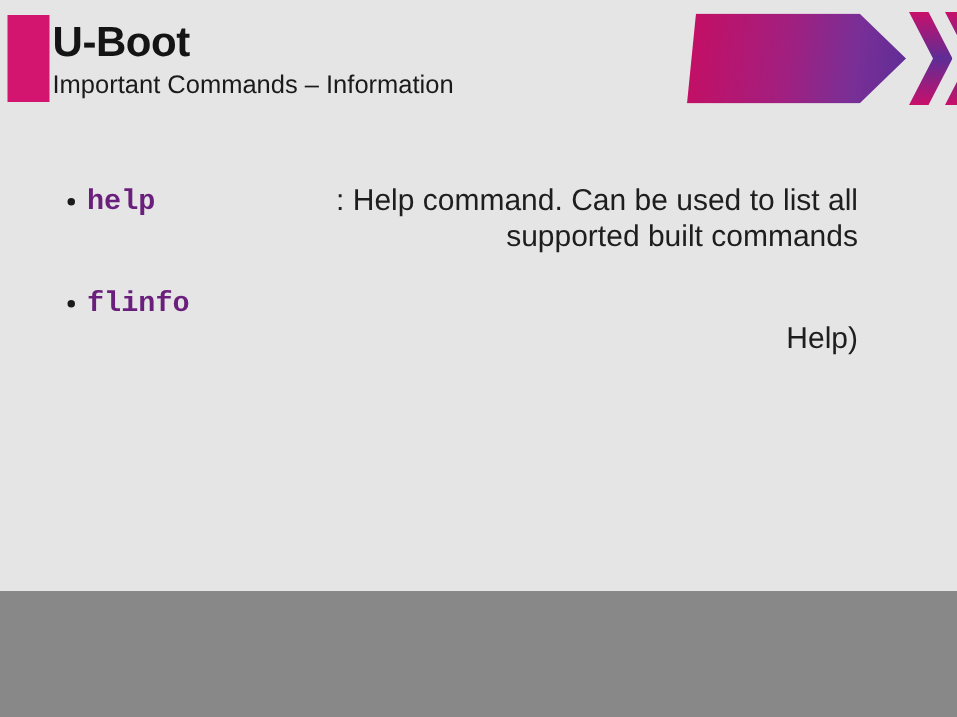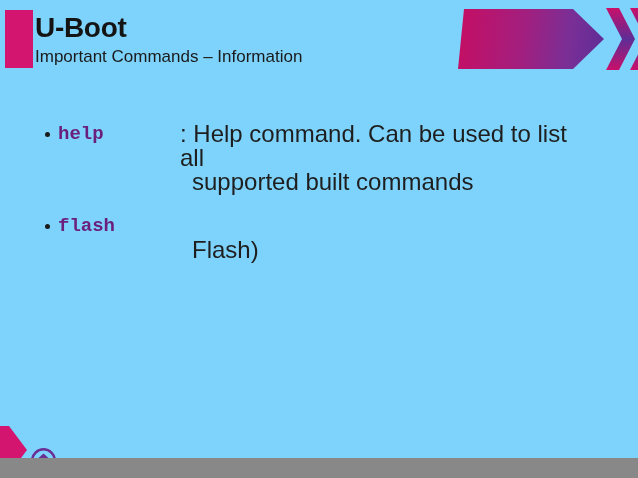--- a/index.html
+++ b/index.html
@@ -1,19 +1,19 @@
 <!DOCTYPE html>
 <html><head>
 <meta charset="utf-8">
 <style>
   html,body{margin:0;padding:0;background:#888;}
   .slide{
     position:relative;
-    width:638px;height:458px;
-    background:#7dd3fc;
+    width:638px;height:394px;
+    background:#e5e5e5;
     overflow:hidden;
     font-family:"Liberation Sans", sans-serif;
   }
 
   
   .pink-block{
     position:absolute;left:5px;top:10px;width:28px;height:58px;
     background:#D4156F;
   }
   .title{
@@ -53,21 +53,21 @@
     width:5px;height:5px;border-radius:50%;background:#1a1a1a;
     margin-top:10px;flex:0 0 5px;
   }
   .cmd-name{
     margin-left:8px;
     font-family:"Liberation Mono", monospace;
     font-weight:700;font-size:19px;line-height:24px;
     color:#6B1F7C;white-space:nowrap;
   }
   .cmd-desc{
-    width:392px;font-size:24px;line-height:24px;color:#1E1E1E;
+    width:392px;font-size:20px;line-height:24px;color:#1E1E1E;text-align:right;
   }
   .desc-l2{margin-left:12px;}
   .desc-l2:empty{display:none;}
 
   
   .corner-chevron{
     position:absolute;left:0;top:426px;width:27px;height:48px;
     background:#D4156F;
     clip-path:polygon(0 0,9px 0,27px 24px,9px 48px,0 48px);
   }
@@ -107,25 +107,25 @@
       </div>
       <div class="cmd-desc">
         <span>: Help command. Can be used to list all</span><br>
         <span class="desc-l2">supported built commands</span>
       </div>
     </div>
 
     <div class="cmd-row">
       <div class="cmd-col">
         <span class="bullet-dot"></span>
-        <span class="cmd-name">flash</span>
+        <span class="cmd-name">flinfo</span>
       </div>
       <div class="cmd-desc">
         <br>
-        <span class="desc-l2">Flash)</span>
+        <span class="desc-l2">Help)</span>
       </div>
     </div>
 
 
   </div>
 
   <div class="corner-chevron"></div>
 
   <div class="home-btn">
     <svg width="27" height="27" viewBox="0 0 27 27">

